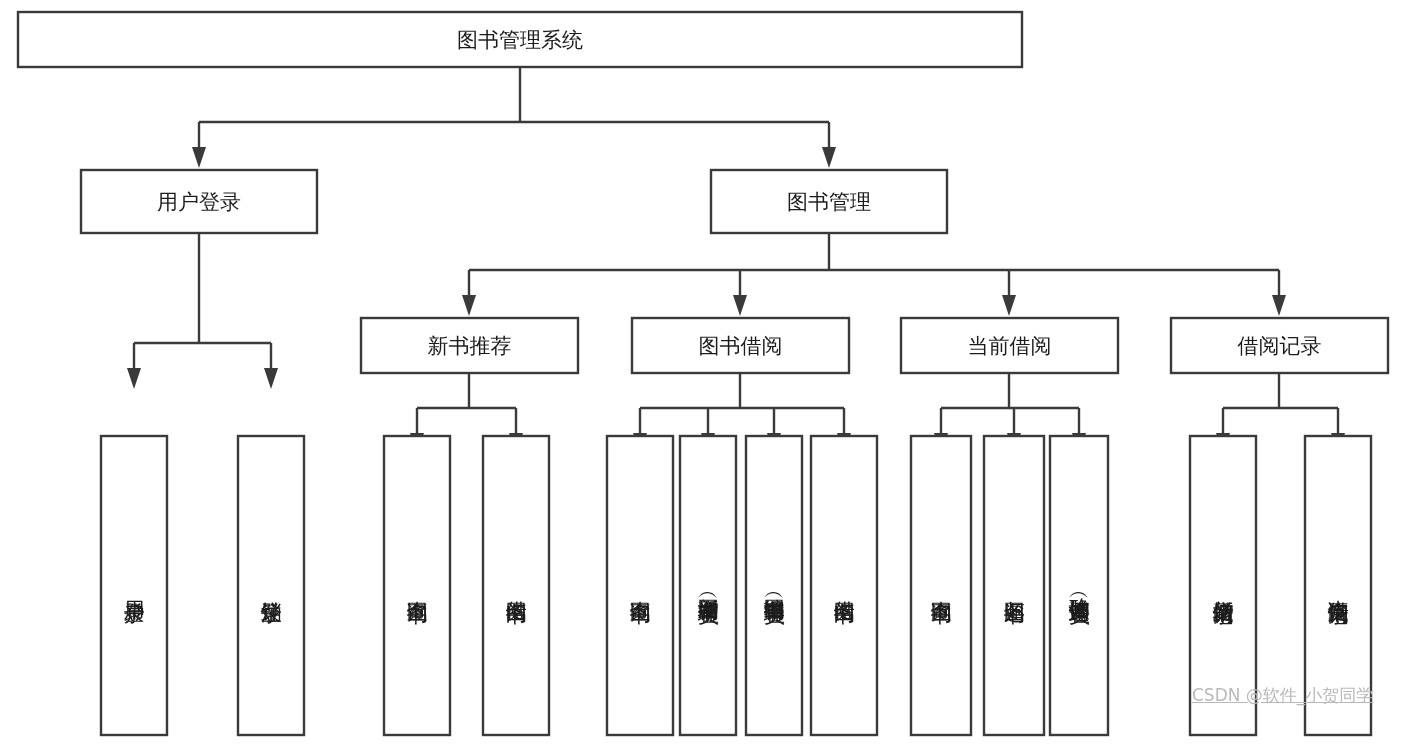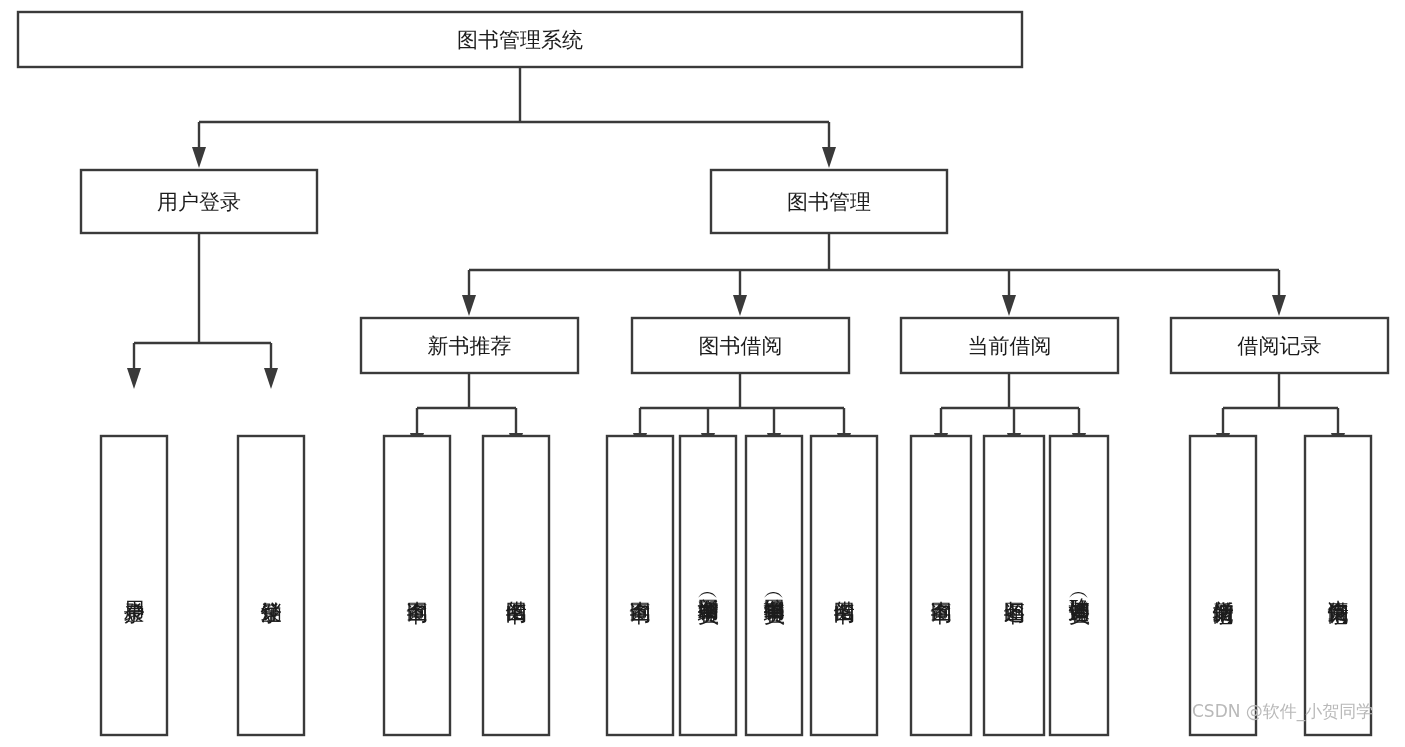--- a/index.html
+++ b/index.html
@@ -177,14 +177,14 @@
       <div class="leaf-label" style="left: 680px; top: 436px; width: 56px; height: 299px; display: flex; align-items: center; justify-content: center;">新增图书（管理员）</div>
       <div class="leaf-label" style="left: 746px; top: 436px; width: 56px; height: 299px; display: flex; align-items: center; justify-content: center;">编辑图书（管理员）</div>
       <div class="leaf-label" style="left: 811px; top: 436px; width: 66px; height: 299px; display: flex; align-items: center; justify-content: center;">借阅图书</div>
       <div class="leaf-label" style="left: 911px; top: 436px; width: 60px; height: 299px; display: flex; align-items: center; justify-content: center;">查询图书</div>
       <div class="leaf-label" style="left: 984px; top: 436px; width: 60px; height: 299px; display: flex; align-items: center; justify-content: center;">归还图书</div>
       <div class="leaf-label" style="left: 1050px; top: 436px; width: 58px; height: 299px; display: flex; align-items: center; justify-content: center;">确认归还（管理员）</div>
       <div class="leaf-label" style="left: 1190px; top: 436px; width: 66px; height: 299px; display: flex; align-items: center; justify-content: center;">新增借阅记录</div>
       <div class="leaf-label" style="left: 1305px; top: 436px; width: 66px; height: 299px; display: flex; align-items: center; justify-content: center;">查询借阅记录</div>
     </div>
 
-  <div class="watermark" style="left:1192px; top:700px;">CSDN @软件_小贺同学</div>
+  <div class="watermark" style="left:1192px; top:684px;text-decoration:underline;">CSDN @软件_小贺同学</div>
 </div>
 
 </body></html>

